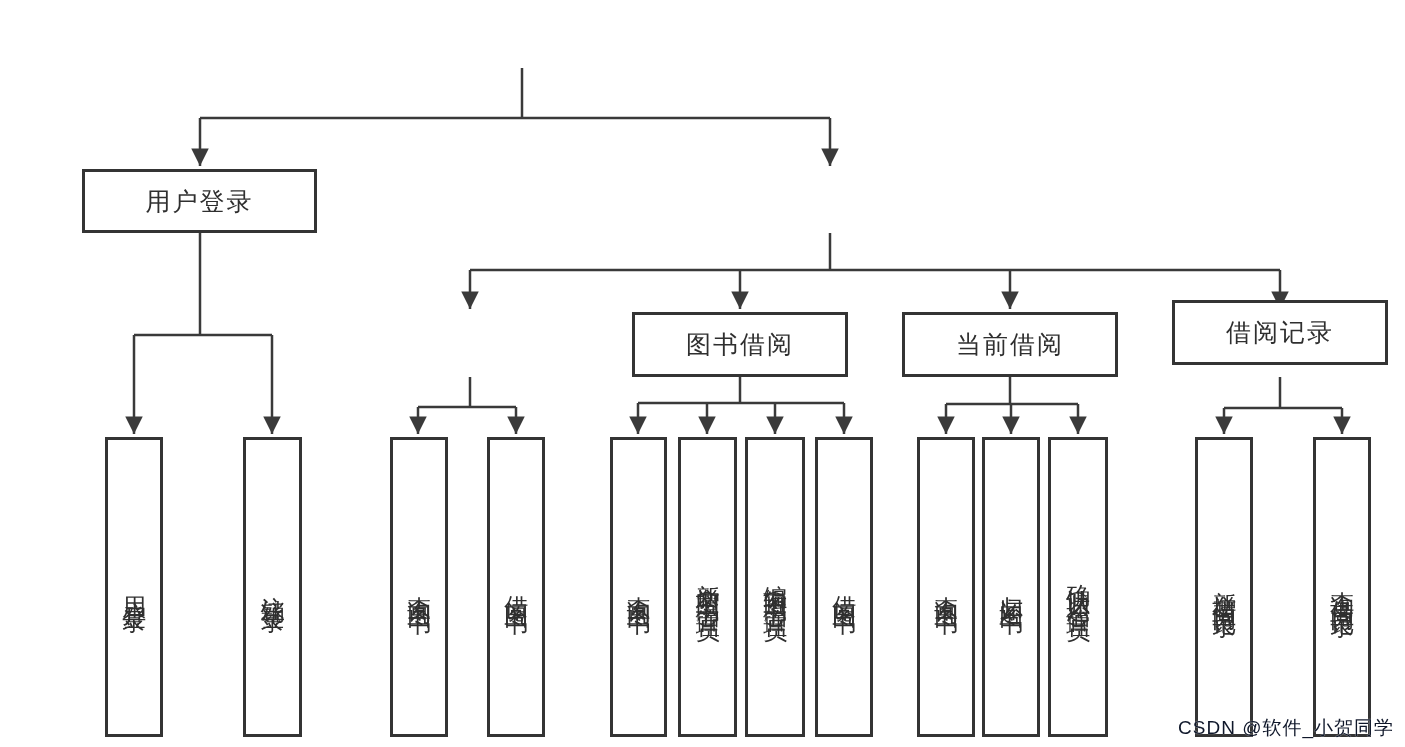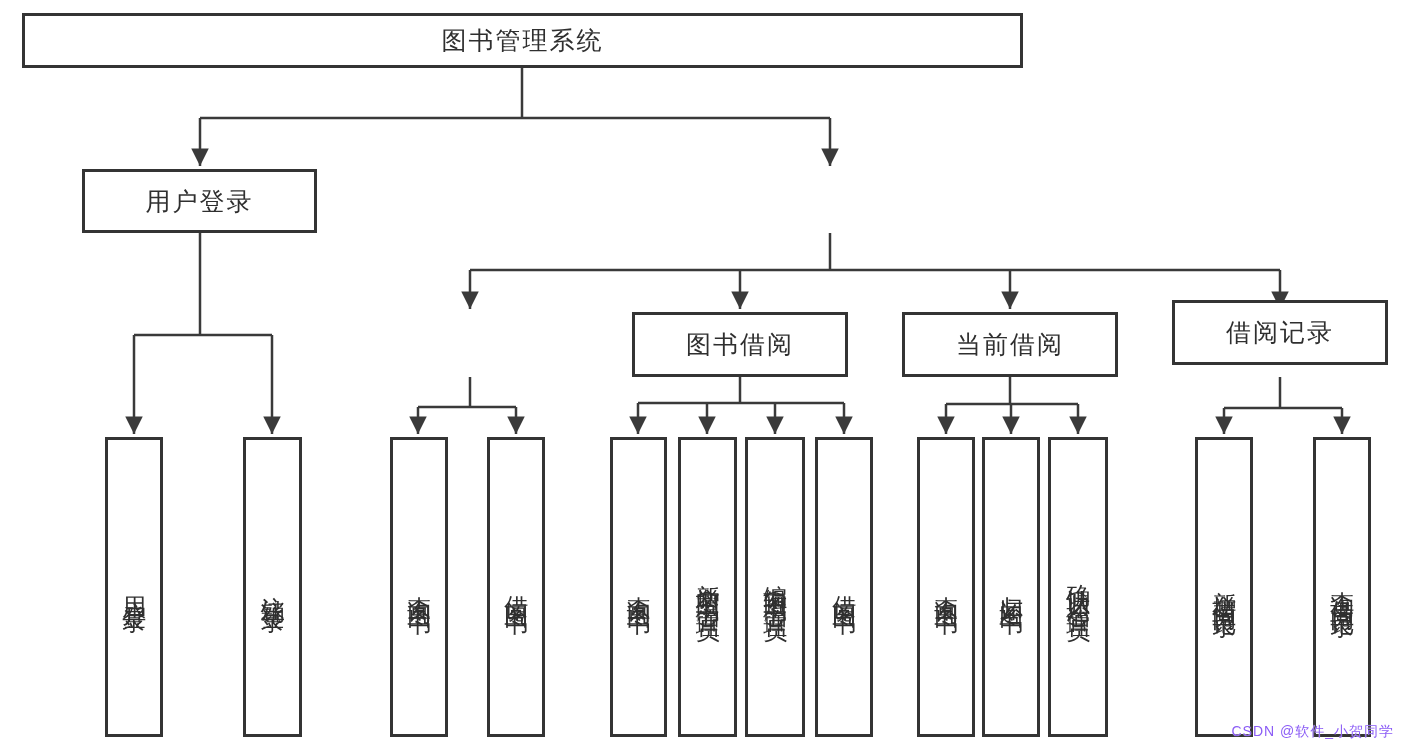--- a/index.html
+++ b/index.html
@@ -41,22 +41,22 @@
     writing-mode: vertical-rl;
     font-size: 24px;
     letter-spacing: 5px;
     line-height: 1.1;
     color: #2f2f2f;
   }
   .watermark {
     position: absolute;
     right: 11px;
     bottom: 6px;
-    font-size: 14px;
-    color: #8b5cf6;
+    font-size: 19px;
+    color: #0f172a;
     letter-spacing: 1px;
     z-index: 4;
     text-shadow: 0 0 1px #ffffff;
     white-space: nowrap;
   }
 </style>
 </head>
 <body>
 
 <div class="canvas">
@@ -104,23 +104,20 @@
       <path d="M1011,404 V434" marker-end="url(#arrow)"></path>
       <path d="M1078,404 V434" marker-end="url(#arrow)"></path>
 
       <path d="M1280,377 V408"></path>
       <path d="M1224,408 H1342"></path>
       <path d="M1224,408 V434" marker-end="url(#arrow)"></path>
       <path d="M1342,408 V434" marker-end="url(#arrow)"></path>
     </g>
   </svg>
 
-  <div class="box header" style="left:22px;top:13px;width:1001px;height:55px">
-    <span>图书管理系统</span>
-  </div>
 
   <div class="box header" style="left:82px;top:169px;width:235px;height:64px">
     <span>用户登录</span>
   </div>
 
   <div class="box header" style="left:902px;top:312px;width:216px;height:65px">
     <span>当前借阅</span>
   </div>
   <div class="box header" style="left:632px;top:312px;width:216px;height:65px">
     <span>图书借阅</span>

